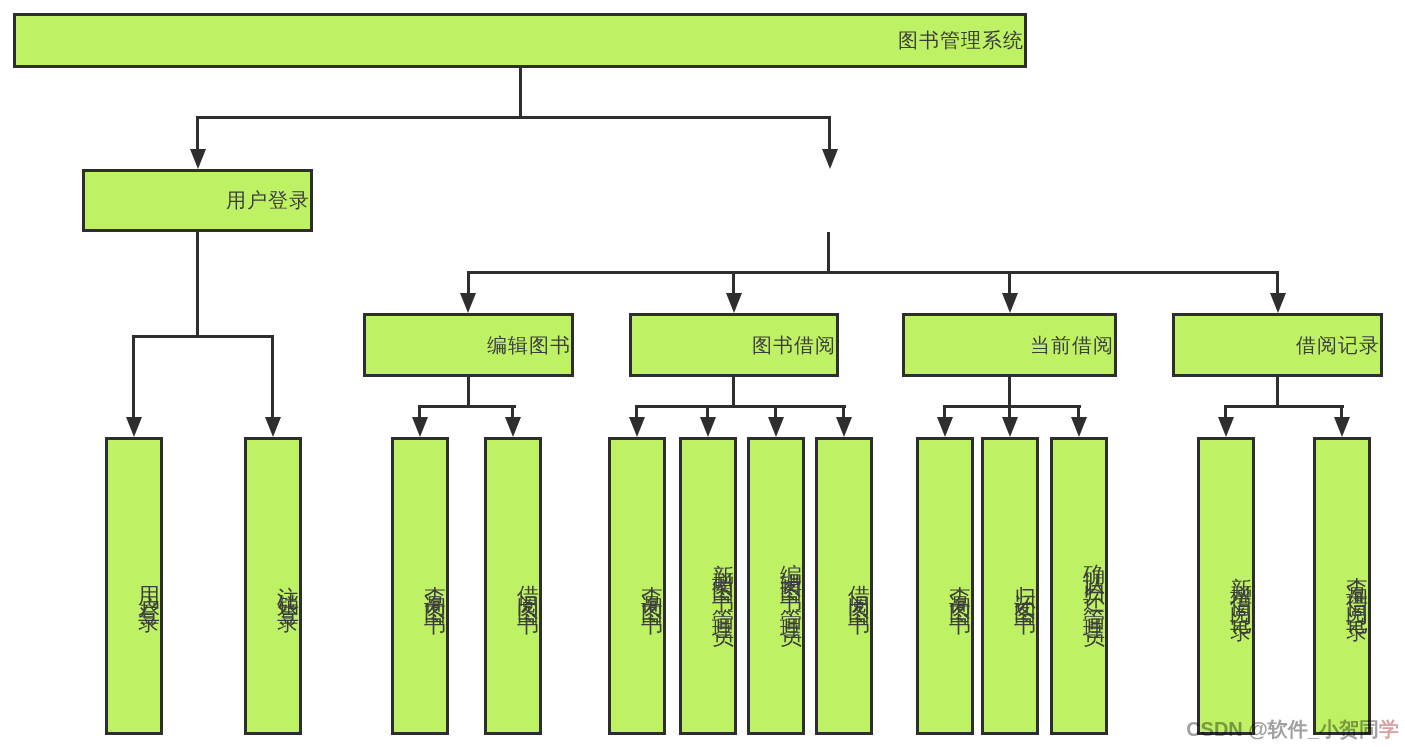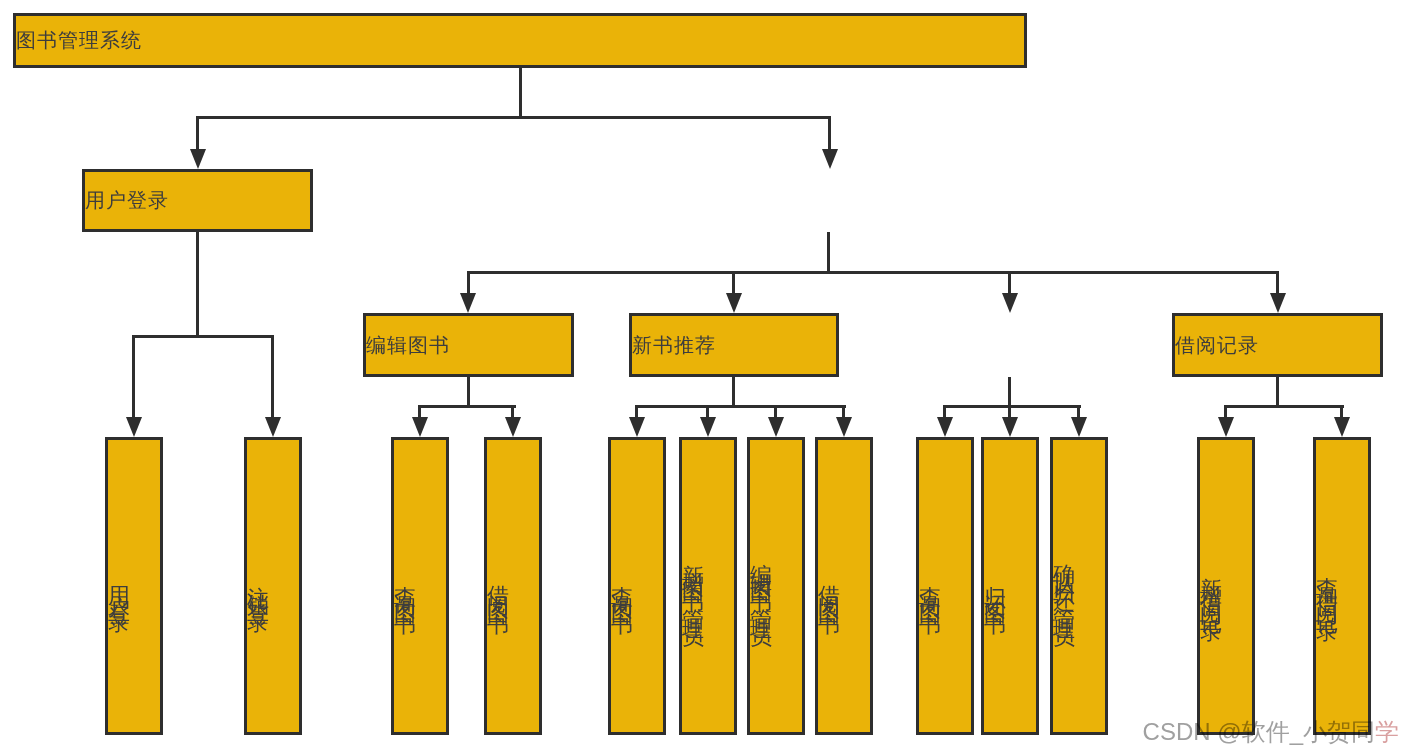--- a/index.html
+++ b/index.html
@@ -8,42 +8,43 @@
     --watermark:#a0a0a0;
     --watermark-accent:#d9a0a0;
   }
   html,body{margin:0;padding:0;background:#fff;}
   #canvas{
     position:relative;width:1405px;height:747px;background:#fff;overflow:hidden;
     font-family:"Liberation Sans","DejaVu Sans",sans-serif;
   }
   .box{
     position:absolute;box-sizing:border-box;border:3px solid var(--line);
-    background:#eab308;display:flex;align-items:center;justify-content:flex-start;
+    background:#bef264;display:flex;align-items:center;justify-content:flex-end;
   }
   .hlabel{
     font-size:20px;color:var(--box-text);letter-spacing:1px;white-space:nowrap;
   }
   .vbox{top:437px;width:58px;height:298px;}
   .vlabel{
     writing-mode:vertical-rl;text-orientation:mixed;
     font-size:22px;line-height:1;letter-spacing:9px;color:var(--box-text);
   }
   .line{position:absolute;background:var(--line);}
   .v{width:3px;}
   .h{height:3px;}
   .arrow{
     position:absolute;width:0;height:0;
     border-left:8px solid transparent;border-right:8px solid transparent;
     border-top:20px solid var(--line);
   }
   #watermark{
     position:absolute;top:716px;right:6px;z-index:5;
-    font-size:24px;white-space:nowrap;mix-blend-mode:multiply;
+    font-size:20px;white-space:nowrap;mix-blend-mode:multiply;
     color:var(--watermark);
+    font-weight:bold;
   }
   #watermark .accent{color:var(--watermark-accent);}
 </style>
 </head>
 <body>
 
 <div id="canvas">
 
   <div class="box" style="left:13px;top:13px;width:1014px;height:55px">
     <span class="hlabel">图书管理系统</span>
@@ -81,21 +82,24 @@
     <div class="line v" style="left:1008px;top:274px;height:19px"></div>
     <div class="arrow" style="left:1002px;top:293px"></div>
     <div class="line v" style="left:1276px;top:274px;height:19px"></div>
     <div class="arrow" style="left:1270px;top:293px"></div>
   </div>
 
   <div class="box" style="left:363px;top:313px;width:211px;height:64px">
     <span class="hlabel">编辑图书</span>
   </div>
   <div class="box" style="left:629px;top:313px;width:210px;height:64px">
-    <span class="hlabel">新书推荐</span>
+    <span class="hlabel">图书借阅</span>
+  </div>
+  <div class="box" style="left:902px;top:313px;width:215px;height:64px">
+    <span class="hlabel">当前借阅</span>
   </div>
   <div class="box" style="left:1172px;top:313px;width:211px;height:64px">
     <span class="hlabel">借阅记录</span>
   </div>
 
   <div>
     <div class="line v" style="left:467px;top:377px;height:28px"></div>
     <div class="line h" style="left:418px;top:405px;width:98px"></div>
     <div class="line v" style="left:418px;top:408px;height:9px"></div>
     <div class="arrow" style="left:412px;top:417px"></div>

